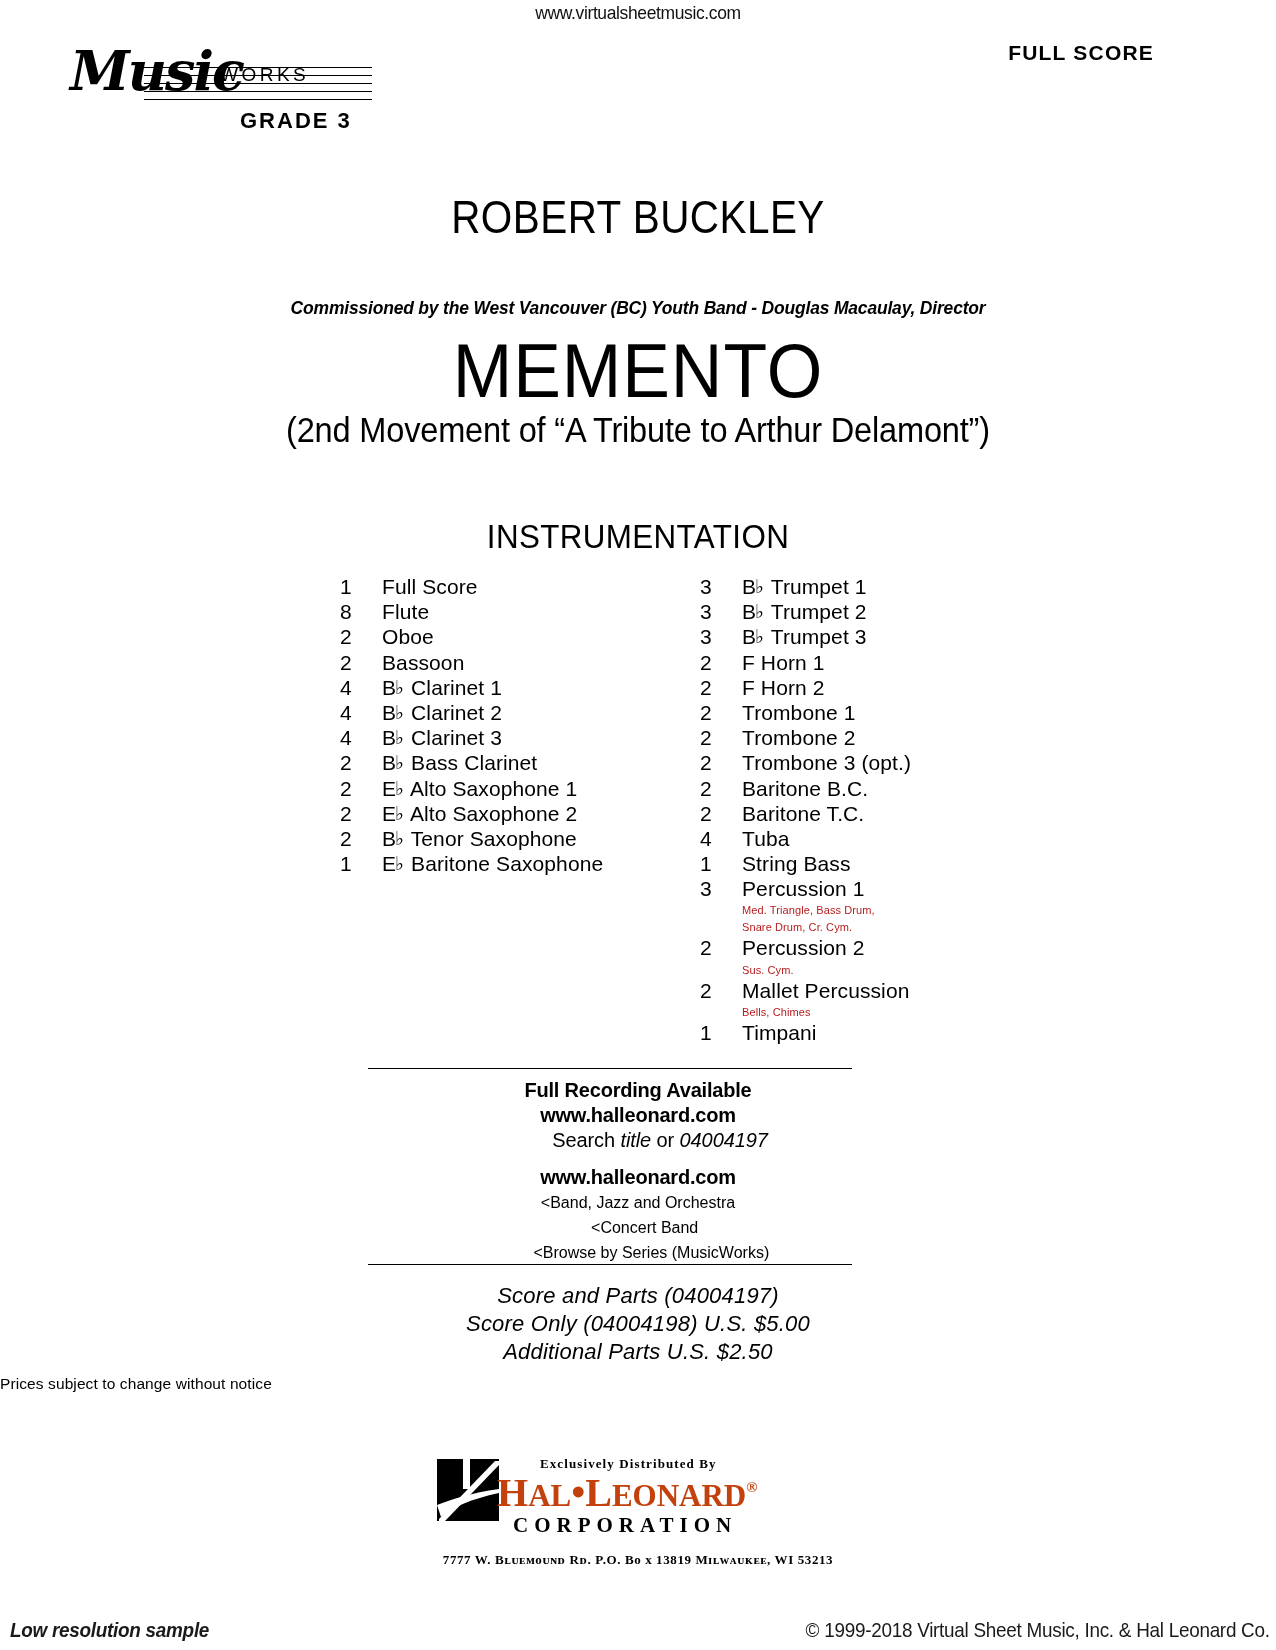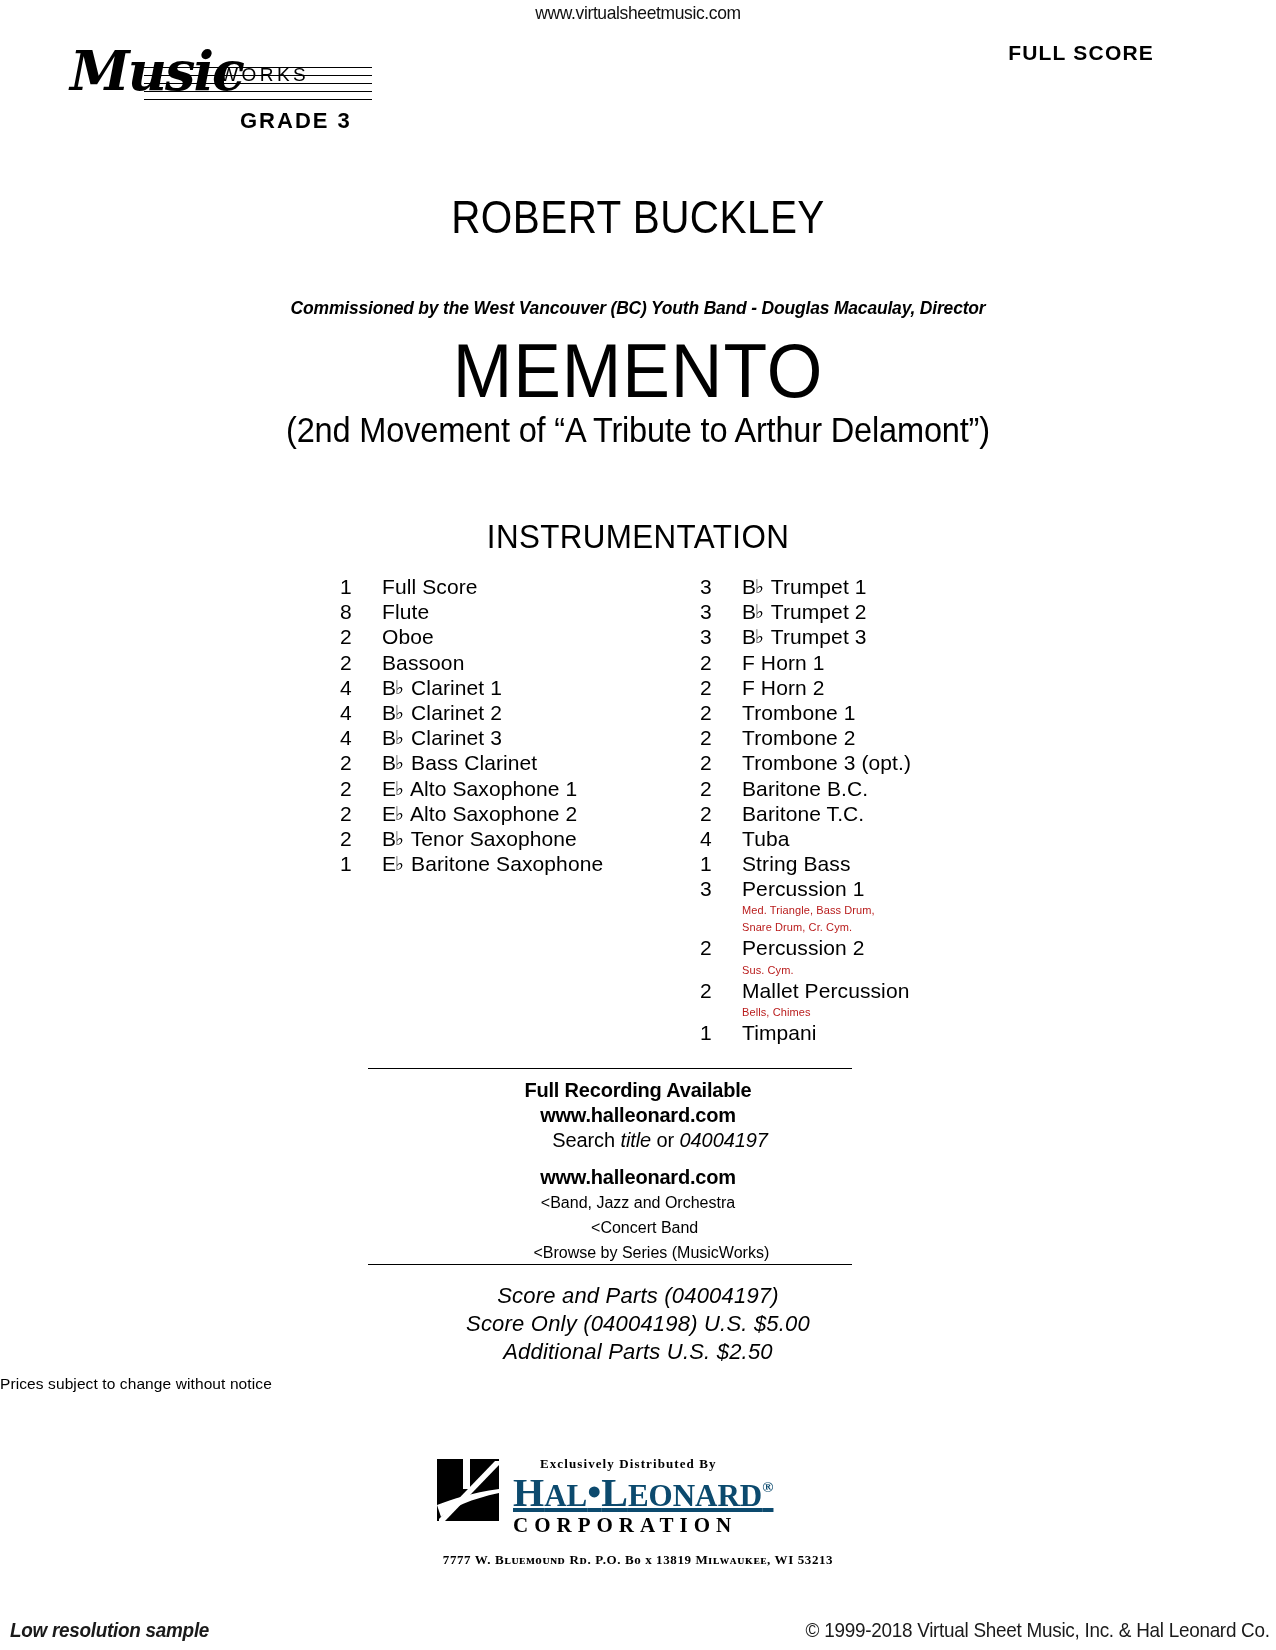--- a/index.html
+++ b/index.html
@@ -313,30 +313,29 @@
     left: 103px;
     top: 16px;
     font-family: "Liberation Serif", serif;
     font-weight: bold;
     font-size: 13px;
     letter-spacing: 1.1px;
     color: #000;
   }
   .hl-name {
     position: absolute;
-    left: 76px;
+    left: 60px;
     top: 33px;
     font-family: "Liberation Serif", serif;
     font-size: 40px;
     font-weight: bold;
     letter-spacing: 0px;
     line-height: 1;
-    color: #0c4a6e;
+    color: #c2410c;
     white-space: nowrap;
-    text-decoration: underline;
   }
   .hl-name .sm { font-size: 31px; }
   .hl-name .reg { font-size: 15px; vertical-align: 14px; }
   .hl-corp {
     position: absolute;
     left: 76px;
     top: 73px;
     font-family: "Liberation Serif", serif;
     font-weight: bold;
     font-size: 21px;

